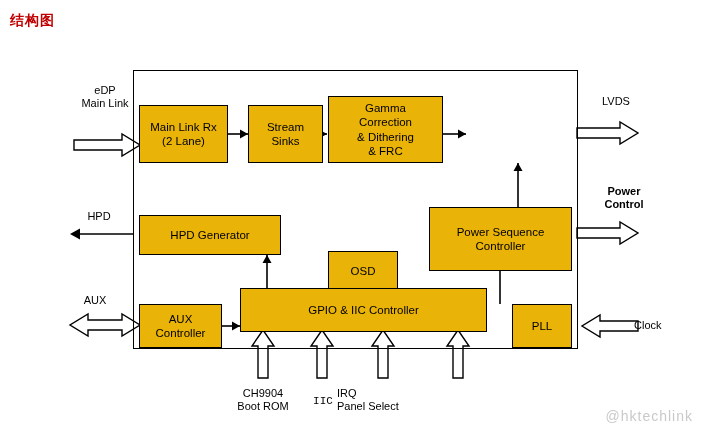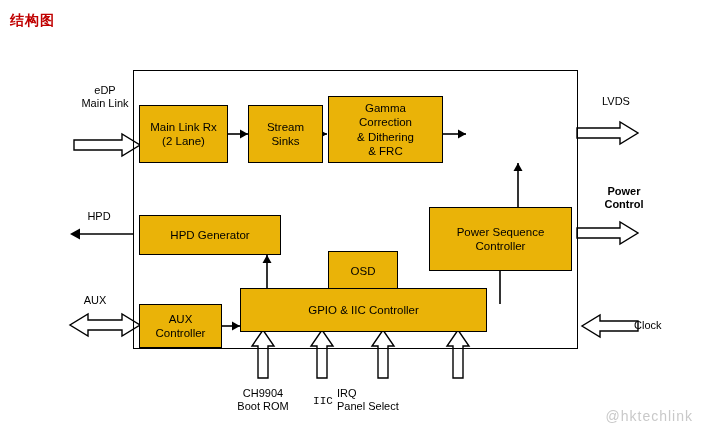--- a/index.html
+++ b/index.html
@@ -124,20 +124,21 @@
   <div class="blk" style="left:328px;top:215px;width:70px;height:40px;white-space:pre-line;margin-top:36px;">OSD</div>
 
   <div class="blk" style="left:429px;top:207px;width:143px;height:64px;white-space:pre-line;">Power Sequence
 Controller</div>
 
   <div class="blk" style="left:139px;top:304px;width:83px;height:44px;white-space:pre-line;">AUX
 Controller</div>
 
   <div class="blk" style="left:240px;top:288px;width:247px;height:44px;white-space:pre-line;">GPIO &amp; IIC Controller</div>
 
+  <div class="blk" style="left:512px;top:304px;width:60px;height:44px;white-space:pre-line;">PLL</div>
 
   <div class="lbl" style="left:60px;top:84px;width:90px;text-align:center;">eDP
 Main Link</div>
 
   <div class="lbl" style="left:72px;top:210px;width:54px;text-align:center;">HPD</div>
 
   <div class="lbl" style="left:64px;top:294px;width:62px;text-align:center;">AUX</div>
 
   <div class="lbl" style="left:586px;top:95px;width:60px;text-align:center;">LVDS</div>
 

